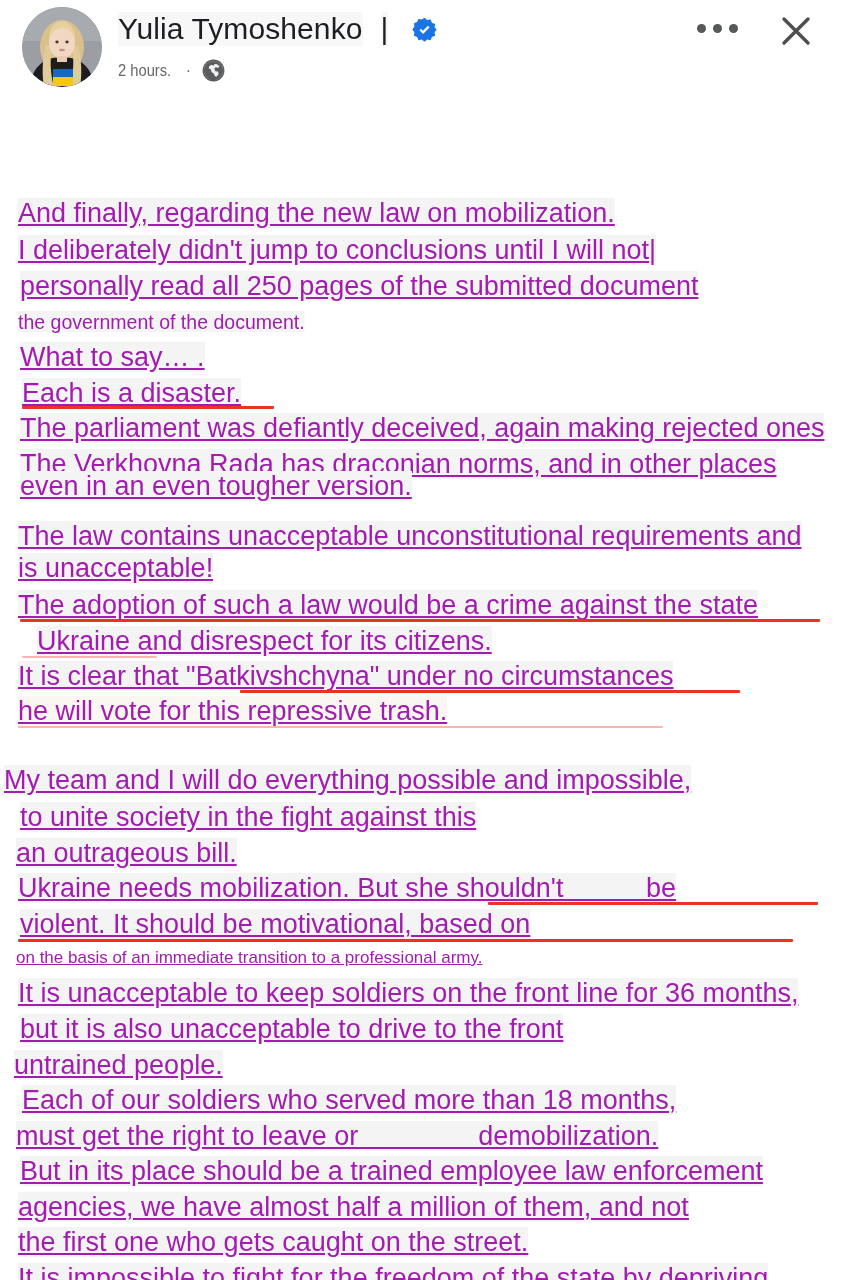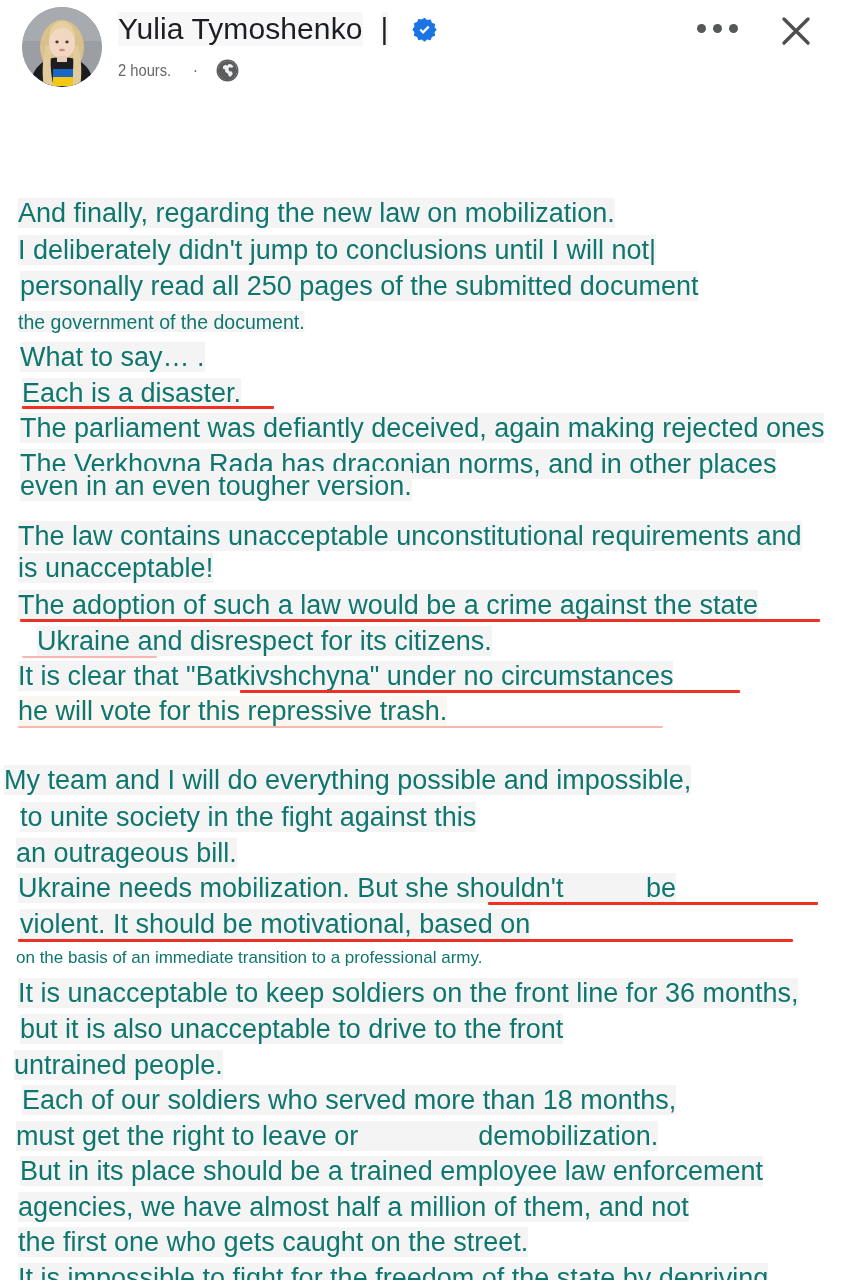--- a/index.html
+++ b/index.html
@@ -50,21 +50,21 @@
     width:25px; height:25px;
     flex:0 0 auto;
     margin-left:2px;
     display:block;
   }
 
   .meta-row {
     position:absolute;
     left:118px; top:58px;
     display:flex; align-items:center;
-    gap:17px;
+    gap:10px;
   }
   .meta-time {
     font-size:16px;
     color:#65676b;
     transform:scaleX(0.92);
     transform-origin:left center;
   }
   .meta-dot {
     font-size:16px;
     color:#65676b;
@@ -92,23 +92,24 @@
   .close-btn svg { display:block; }
 
   
   .post-body {
     position:relative;
     padding:0;
   }
   .line {
     position:relative;
     white-space:pre;
-    color:#0f766e;
+    color:#a21caf;
     line-height:1;
     display:block;
+    text-decoration:underline;
   }
   .line > .txt {
     background:#f4f4f5;
     display:inline;
     box-decoration-break:clone;
     -webkit-box-decoration-break:clone;
   }
   .line.plain > .txt { background:transparent; }
   .line.big  { font-size:27px; }
   .line.small{ font-size:17px; }

